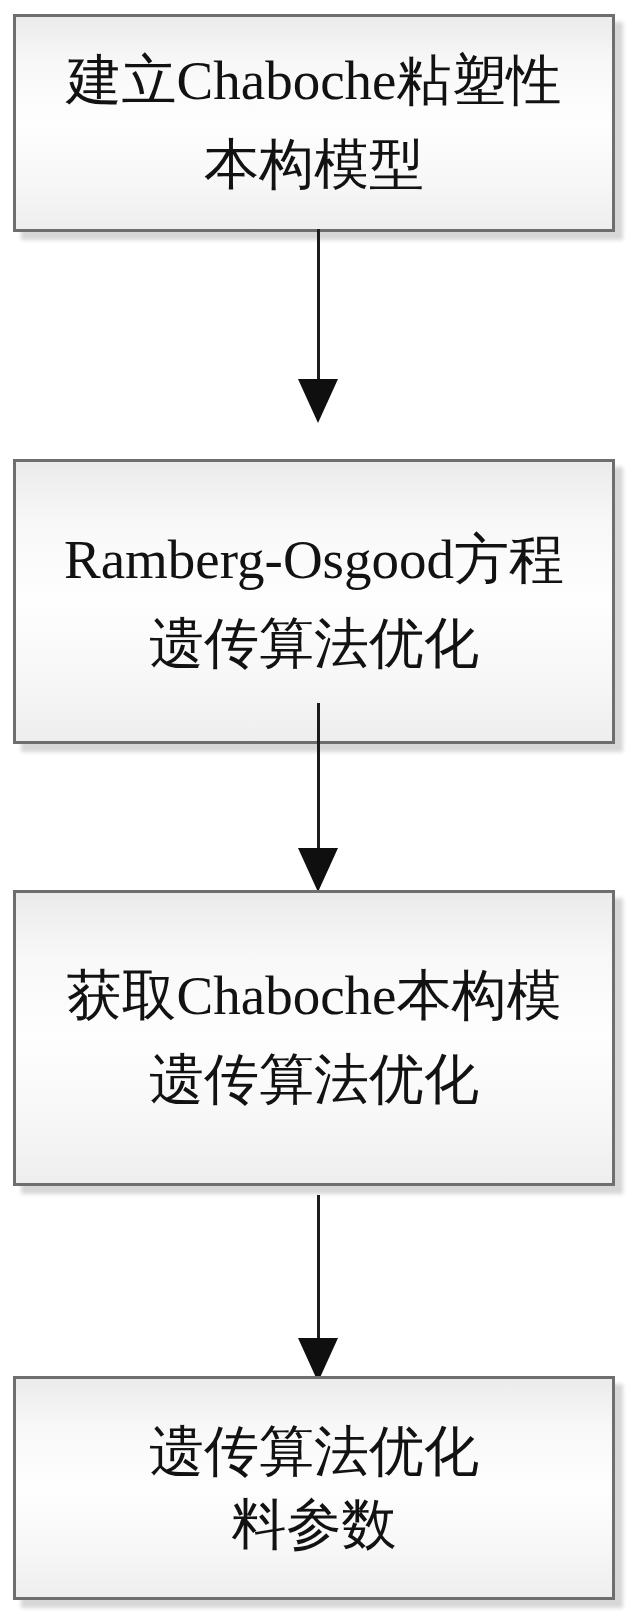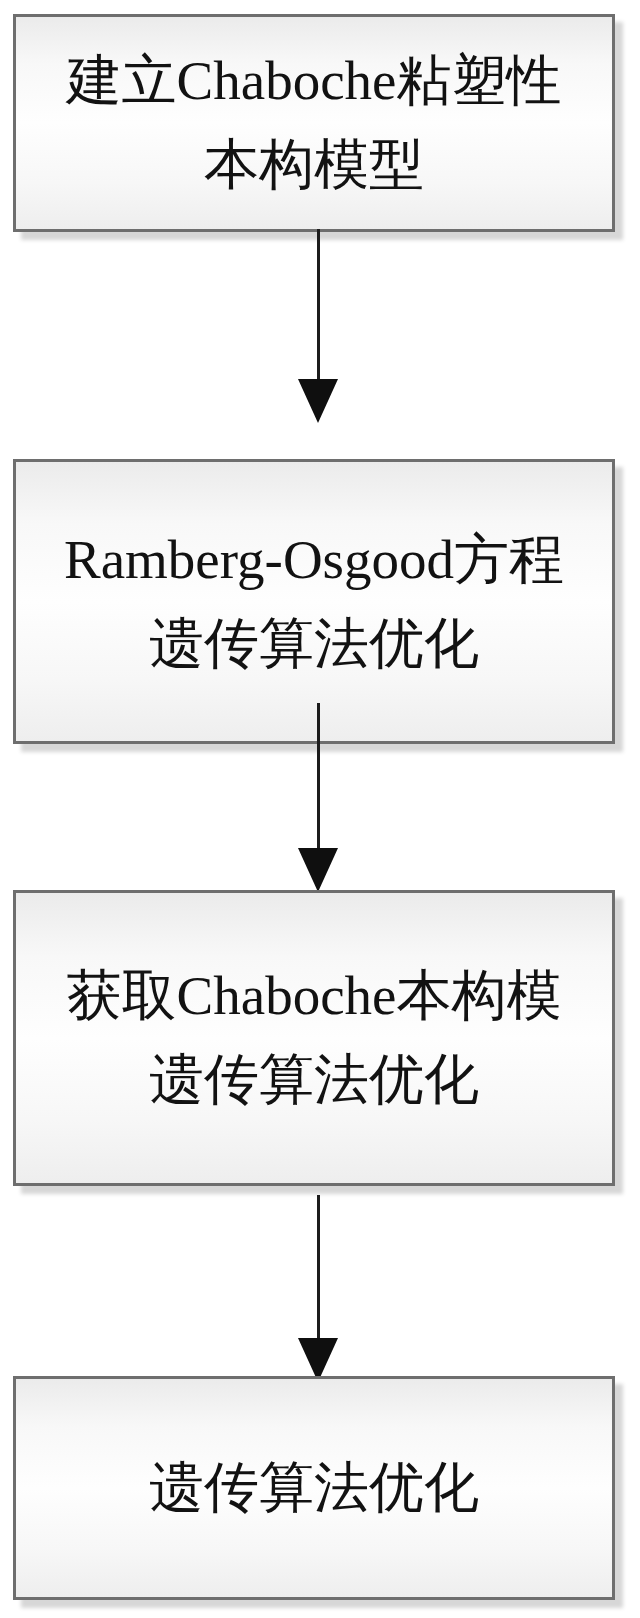--- a/index.html
+++ b/index.html
@@ -96,15 +96,16 @@
     <span class="line">遗传算法优化</span>
   </div>
 
   <div class="arrow arrow-3">
     <div class="shaft"></div>
     <div class="head"></div>
   </div>
 
   <div class="flow-box box-4">
     <span class="line">遗传算法优化</span>
+    <span class="line">料参数</span>
   </div>
 
 </div>
 
 </body></html>

